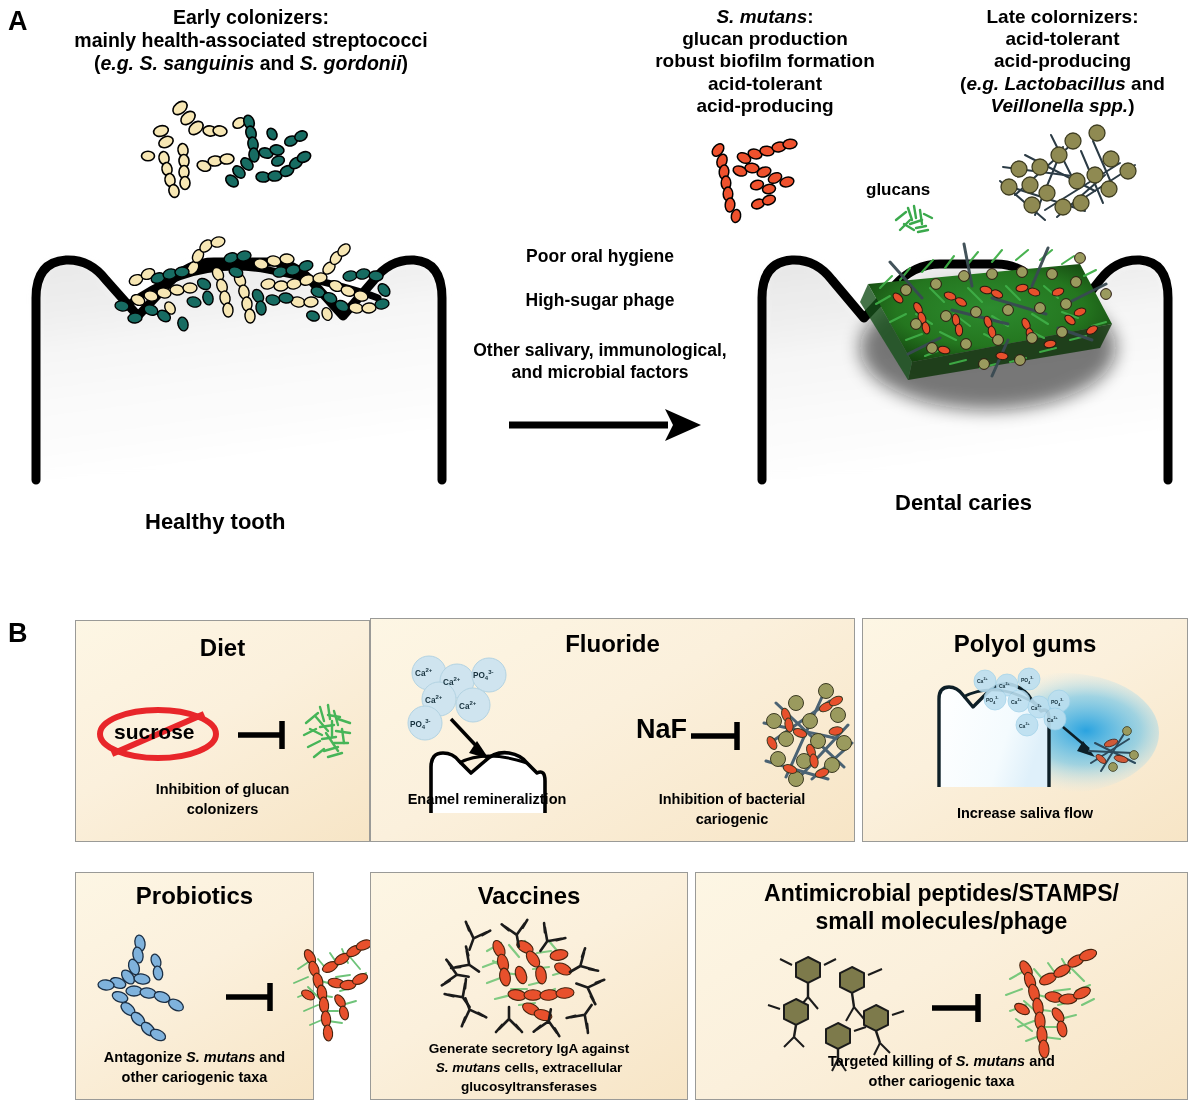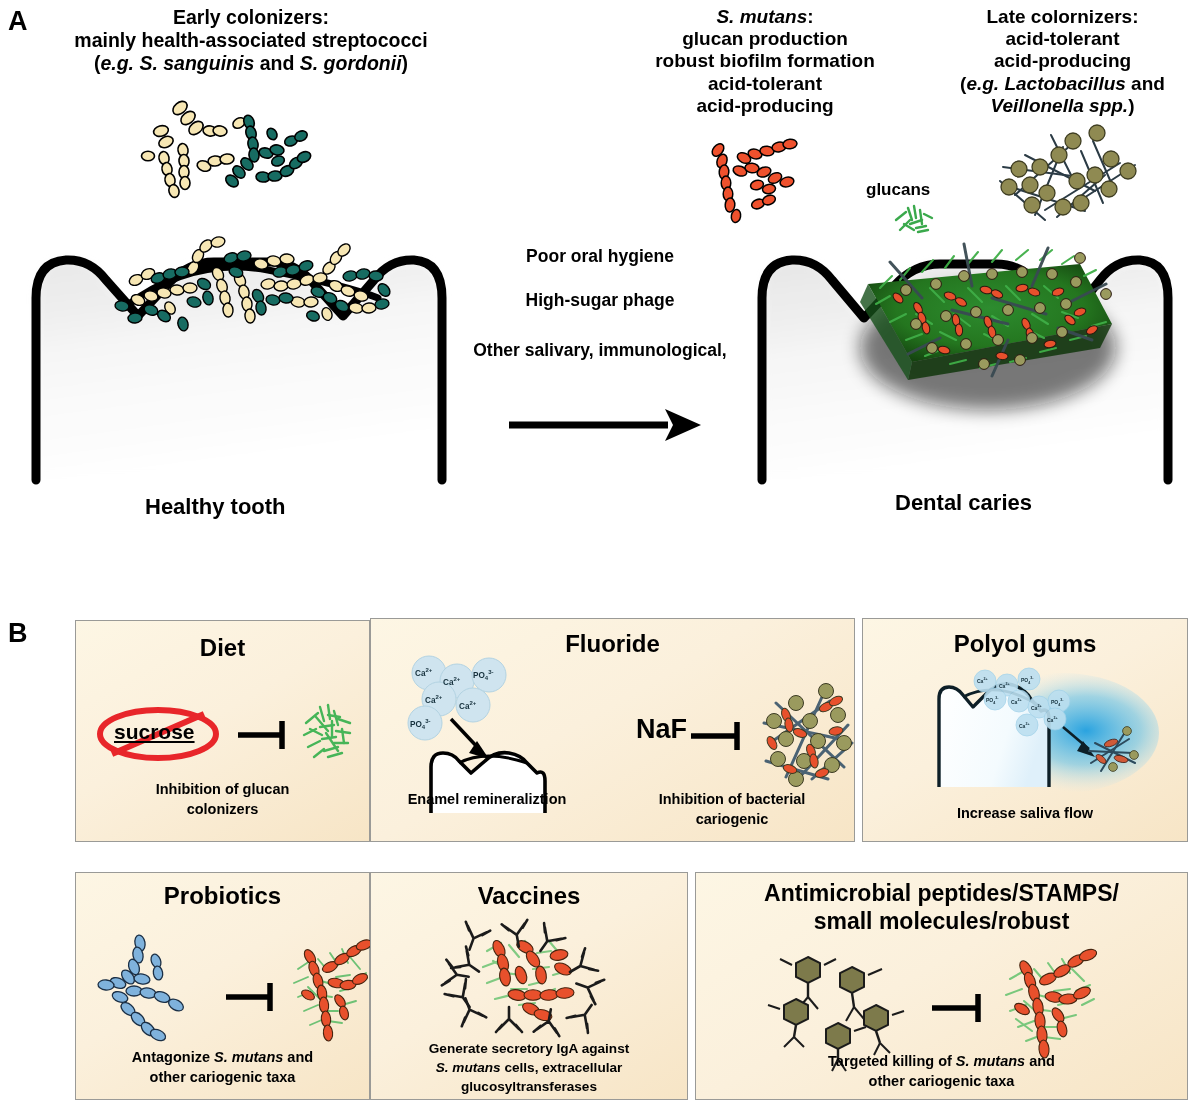--- a/index.html
+++ b/index.html
@@ -213,20 +213,21 @@
       <circle cx="110" cy="50" r="8"></circle>
       <circle cx="124" cy="64" r="8"></circle>
       <circle cx="126" cy="34" r="8"></circle>
       <circle cx="143" cy="46" r="8"></circle>
     </g>
   </svg>
 
   <div class="abs mid-text" style="left:440px;top:246px;width:320px;">Poor oral hygiene</div>
   <div class="abs mid-text" style="left:440px;top:290px;width:320px;">High-sugar phage</div>
   <div class="abs mid-text" style="left:440px;top:340px;width:320px;">Other salivary, immunological,</div>
+  <div class="abs mid-text" style="left:440px;top:362px;width:320px;">and microbial factors</div>
 
   <svg class="abs" style="left:505px;top:400px;" width="200" height="50" viewBox="0 0 200 50">
     <line x1="4" y1="25" x2="163" y2="25" stroke="#000" stroke-width="7"></line>
     <polygon points="160,9 196,25 160,41 168,25" fill="#000"></polygon>
   </svg>
 
   <div class="abs glucans-lbl" style="left:866px;top:180px;">glucans</div>
   <svg class="abs" style="left:890px;top:200px;" width="50" height="40" viewBox="0 0 50 40">
     <g stroke="#3aa94c" stroke-width="2.4" stroke-linecap="round">
       <line x1="6" y1="20" x2="16" y2="12"></line>
@@ -329,21 +330,21 @@
         <ellipse cx="332" cy="48" rx="7" ry="5" transform="rotate(-10 332 48)"></ellipse>
         <ellipse cx="345" cy="46" rx="7" ry="5" transform="rotate(-15 345 46)"></ellipse>
         <ellipse cx="358" cy="48" rx="7" ry="5" transform="rotate(5 358 48)"></ellipse>
         <ellipse cx="366" cy="62" rx="7" ry="5" transform="rotate(50 366 62)"></ellipse>
         <ellipse cx="364" cy="76" rx="7" ry="5" transform="rotate(-10 364 76)"></ellipse>
         <ellipse cx="295" cy="88" rx="6.5" ry="4.8" transform="rotate(20 295 88)"></ellipse>
       </g>
     </g>
   </svg>
 
-  <div class="abs tooth-lbl" style="left:145px;top:494px;">Healthy tooth</div>
+  <div class="abs tooth-lbl" style="left:145px;top:509px;">Healthy tooth</div>
 
   <svg class="abs" style="left:740px;top:228px;" width="445" height="255" viewBox="0 0 445 255">
     <defs>
       <linearGradient id="enamelR" x1="0" y1="0" x2="0.25" y2="1">
         <stop offset="0%" stop-color="#e4e4e4"></stop>
         <stop offset="45%" stop-color="#f6f6f6"></stop>
         <stop offset="100%" stop-color="#ffffff"></stop>
       </linearGradient>
       <filter id="blurR" x="-20%" y="-20%" width="150%" height="150%">
         <feGaussianBlur stdDeviation="4"></feGaussianBlur>
@@ -473,21 +474,21 @@
   <div class="abs panel-letter" style="left:8px;top:620px;">B</div>
 
   <div class="abs bbox" style="left:75px;top:620px;width:295px;height:222px;">
     <div class="bbox-title t-big" style="top:14px;">Diet</div>
 
     <div class="abs" style="left:20px;top:85px;width:130px;height:56px;">
       <svg width="130" height="56" viewBox="0 0 130 56">
         <ellipse cx="62" cy="28" rx="58" ry="24" fill="none" stroke="#e8262a" stroke-width="6"></ellipse>
         <line x1="16" y1="48" x2="108" y2="8" stroke="#e8262a" stroke-width="6"></line>
       </svg>
-      <div class="abs sucrose" style="left:18px;top:14px;text-decoration:underline;">sucrose</div>
+      <div class="abs sucrose" style="left:18px;top:14px;">sucrose</div>
     </div>
 
     <svg class="abs" style="left:162px;top:98px;" width="56" height="32" viewBox="0 0 56 32">
       <line x1="0" y1="16" x2="44" y2="16" stroke="#000" stroke-width="5.5"></line>
       <line x1="44" y1="2" x2="44" y2="30" stroke="#000" stroke-width="5.5"></line>
     </svg>
 
     <svg class="abs" style="left:222px;top:78px;" width="62" height="70" viewBox="0 0 62 70">
       <g stroke="#46b558" stroke-width="2.4" stroke-linecap="round">
         <line x1="8" y1="24" x2="20" y2="14"></line>
@@ -650,21 +651,21 @@
     <div class="ionlbl ionlbl-sm" style="left:123px;top:77px;">PO<sub>4</sub><sup>3-</sup></div>
     <div class="ionlbl ionlbl-sm" style="left:148px;top:79px;">Ca<sup>2+</sup></div>
     <div class="ionlbl ionlbl-sm" style="left:168px;top:85px;">Ca<sup>2+</sup></div>
     <div class="ionlbl ionlbl-sm" style="left:188px;top:79px;">PO<sub>4</sub><sup>3-</sup></div>
     <div class="ionlbl ionlbl-sm" style="left:156px;top:103px;">Ca<sup>2+</sup></div>
     <div class="ionlbl ionlbl-sm" style="left:184px;top:97px;">Ca<sup>2+</sup></div>
 
     <div class="bcap cap-sm" style="top:186px;">Increase saliva flow</div>
   </div>
 
-  <div class="abs bbox" style="left:75px;top:872px;width:295px;height:228px;">
+  <div class="abs bbox" style="left:75px;top:872px;width:239px;height:228px;">
     <div class="bbox-title t-big" style="top:10px;">Probiotics</div>
 
     <svg class="abs" style="left:22px;top:62px;" width="110" height="105" viewBox="0 0 110 105">
       <g stroke="#1b2f45" stroke-width="1.3" fill="#7fb2dc">
         <ellipse cx="42" cy="8" rx="8" ry="5" transform="rotate(80 42 8)"></ellipse>
         <ellipse cx="40" cy="20" rx="8" ry="5" transform="rotate(80 40 20)"></ellipse>
         <ellipse cx="36" cy="32" rx="8" ry="5" transform="rotate(70 36 32)"></ellipse>
         <ellipse cx="30" cy="42" rx="8" ry="5" transform="rotate(50 30 42)"></ellipse>
         <ellipse cx="20" cy="48" rx="8" ry="5" transform="rotate(20 20 48)"></ellipse>
         <ellipse cx="8" cy="50" rx="8" ry="5" transform="rotate(5 8 50)"></ellipse>
@@ -820,21 +821,21 @@
 
     <div class="bcap cap-xs" style="top:168px;">Generate secretory IgA against</div>
     <div class="bcap cap-xs" style="top:187px;">
       <span class="ital">S. mutans</span><span> cells, extracellular</span>
     </div>
     <div class="bcap cap-xs" style="top:206px;">glucosyltransferases</div>
   </div>
 
   <div class="abs bbox" style="left:695px;top:872px;width:493px;height:228px;">
     <div class="bbox-title t-med" style="top:8px;">Antimicrobial peptides/STAMPS/</div>
-    <div class="bbox-title t-med" style="top:36px;">small molecules/robust</div>
+    <div class="bbox-title t-med" style="top:36px;">small molecules/phage</div>
 
     <svg class="abs" style="left:80px;top:76px;" width="140" height="110" viewBox="0 0 140 110">
       <g stroke="#1b1b1b" stroke-width="2" fill="#7d7a4b">
 
         <g transform="translate(18,8)">
           <polygon points="14,0 26,6 26,20 14,26 2,20 2,6"></polygon>
           <line x1="14" y1="26" x2="14" y2="40" stroke-width="2.4"></line>
           <line x1="14" y1="40" x2="4" y2="52" stroke-width="2"></line>
           <line x1="14" y1="40" x2="24" y2="52" stroke-width="2"></line>
           <line x1="-2" y1="8" x2="-14" y2="2" stroke-width="2"></line>

